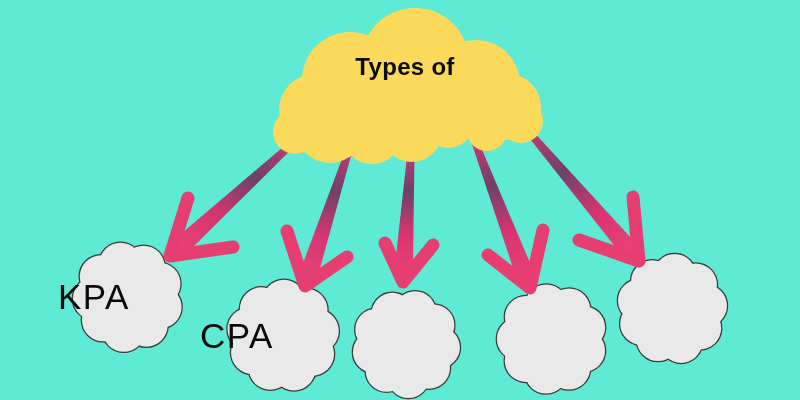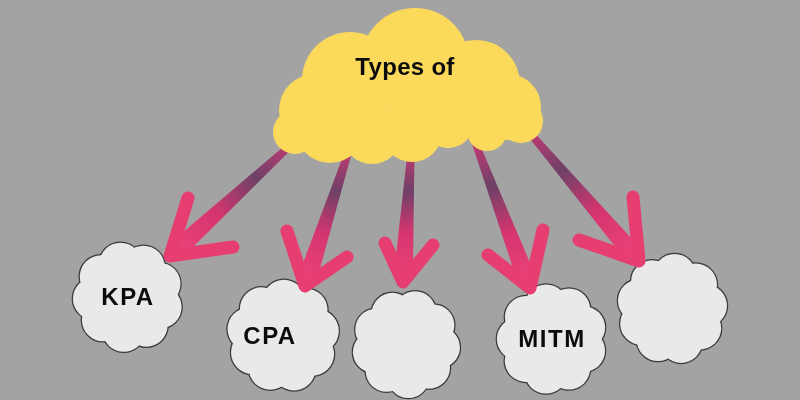--- a/index.html
+++ b/index.html
@@ -17,31 +17,31 @@
     font-size:24px;line-height:30px;
     font-weight:800;
     letter-spacing:.3px;
     z-index:3;
   }
   .title span{display:block;}
   .node-label{
     position:absolute;
     width:140px;height:40px;
     line-height:40px;
-    text-align:center;
-    font-size:24px;
-    font-weight:700;
+    text-align:left;
+    font-size:35px;
+    font-weight:400;
     letter-spacing:1.5px;
     z-index:3;
   }
 </style>
 </head>
 <body>
 
-<div class="stage" style="background: #a3a3a3;">
+<div class="stage" style="background: #5eead4;">
   <svg id="diagram" width="800" height="400" viewBox="0 0 800 400">
       <defs>
         <linearGradient id="ag0" gradientUnits="userSpaceOnUse" x1="292" y1="144" x2="170" y2="256">
           <stop offset="0" stop-color="#c43a74"></stop>
           <stop offset="0.3" stop-color="#6e4168"></stop>
           <stop offset="0.62" stop-color="#d5356f"></stop>
           <stop offset="1" stop-color="#ee447b"></stop>
         </linearGradient>
         <linearGradient id="ag1" gradientUnits="userSpaceOnUse" x1="349" y1="150" x2="305" y2="286">
           <stop offset="0" stop-color="#c43a74"></stop>
@@ -228,14 +228,13 @@
         <circle cx="521" cy="121" r="22" fill="#fbd95b"></circle>
       </g>
     </svg>
 
   <div class="title" style="color: rgb(11, 11, 11);">
     <span>Types of</span>
   </div>
 
   <div class="node-label" style="left: 58px; top: 277px; color: rgb(11, 11, 11);">KPA</div>
   <div class="node-label" style="left: 200px; top: 316px; color: rgb(11, 11, 11);">CPA</div>
-  <div class="node-label" style="left: 482px; top: 319px; color: rgb(11, 11, 11);">MITM</div>
 </div>
 
 </body></html>

